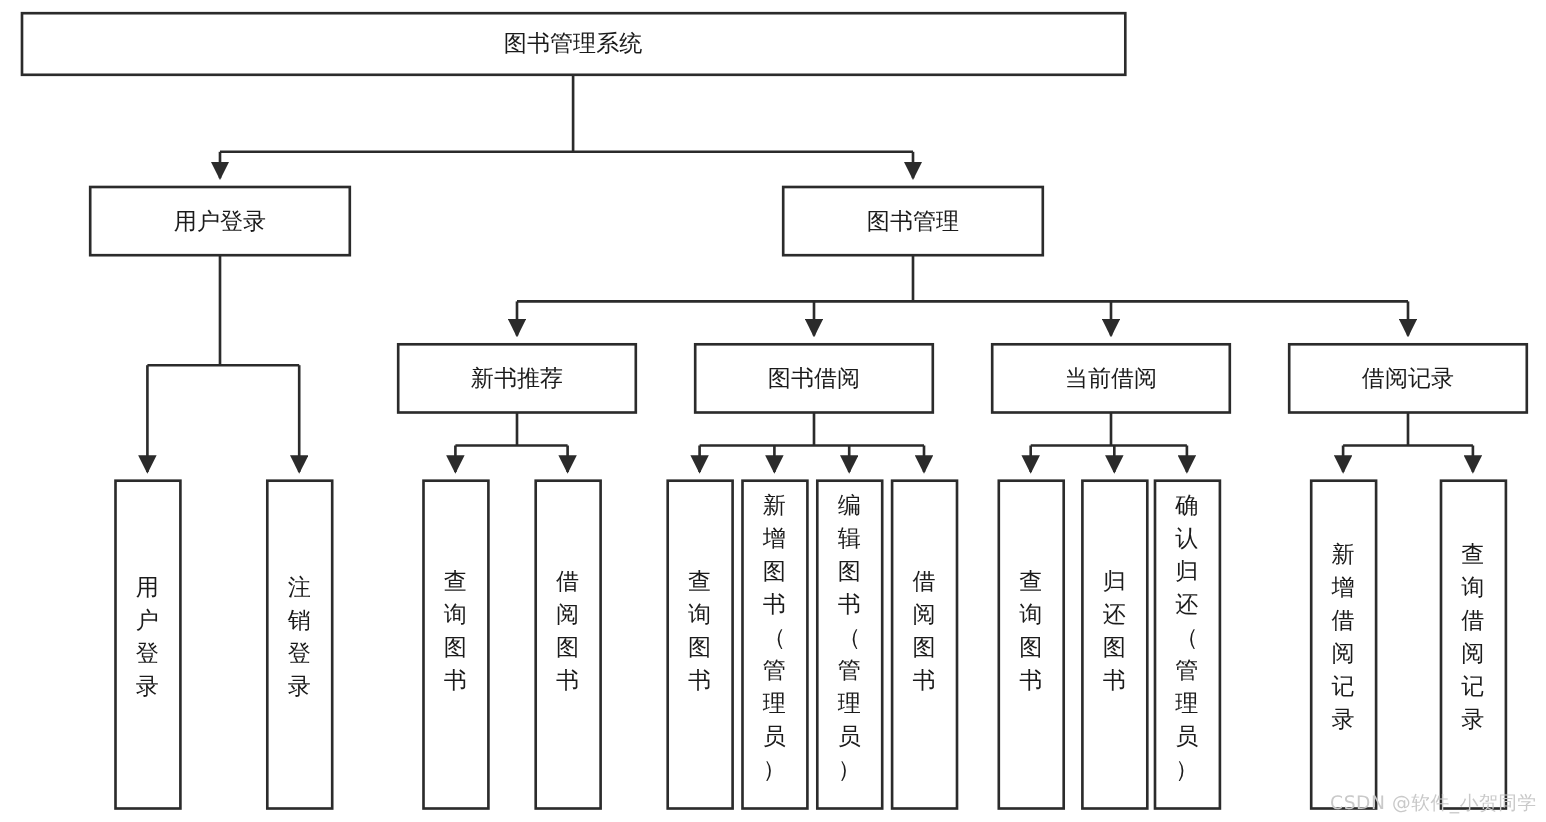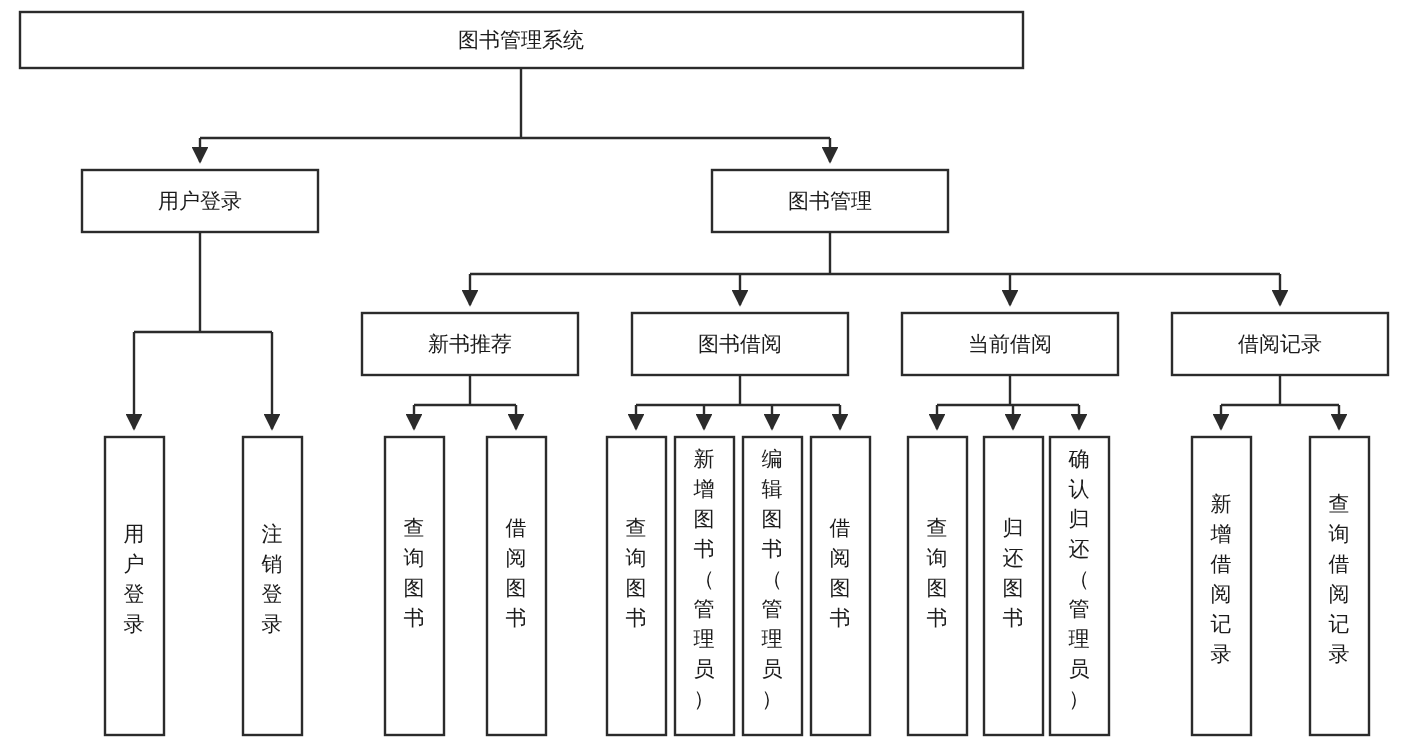--- a/index.html
+++ b/index.html
@@ -192,13 +192,14 @@
     <g>
       <rect class="node-box" x="1192" y="437" width="59" height="298"></rect>
       <text class="node-label-vert vtext" x="1221"><tspan x="1221" y="511" text-anchor="middle">新</tspan><tspan x="1221" y="541" text-anchor="middle">增</tspan><tspan x="1221" y="571" text-anchor="middle">借</tspan><tspan x="1221" y="601" text-anchor="middle">阅</tspan><tspan x="1221" y="631" text-anchor="middle">记</tspan><tspan x="1221" y="661" text-anchor="middle">录</tspan></text>
     </g>
     <g>
       <rect class="node-box" x="1310" y="437" width="59" height="298"></rect>
       <text class="node-label-vert vtext" x="1339"><tspan x="1339" y="511" text-anchor="middle">查</tspan><tspan x="1339" y="541" text-anchor="middle">询</tspan><tspan x="1339" y="571" text-anchor="middle">借</tspan><tspan x="1339" y="601" text-anchor="middle">阅</tspan><tspan x="1339" y="631" text-anchor="middle">记</tspan><tspan x="1339" y="661" text-anchor="middle">录</tspan></text>
     </g>
   </svg>
 
+  <div class="watermark">CSDN @软件_小贺同学</div>
 </div>
 
 </body></html>

